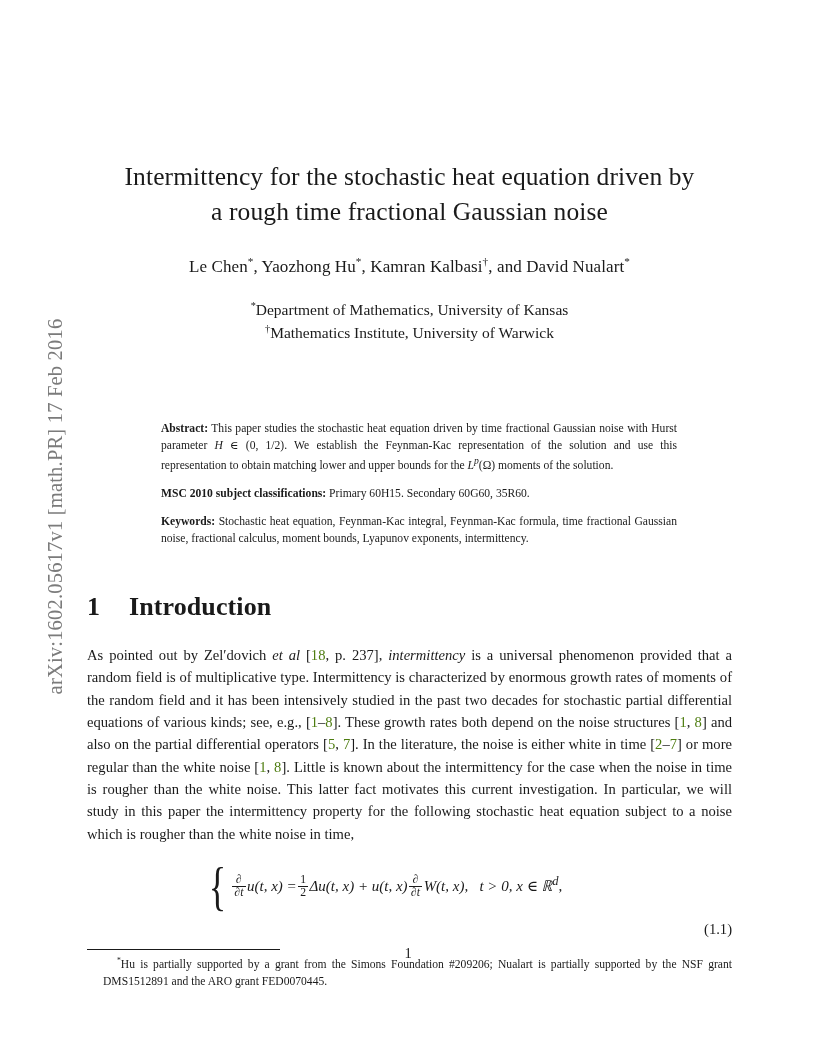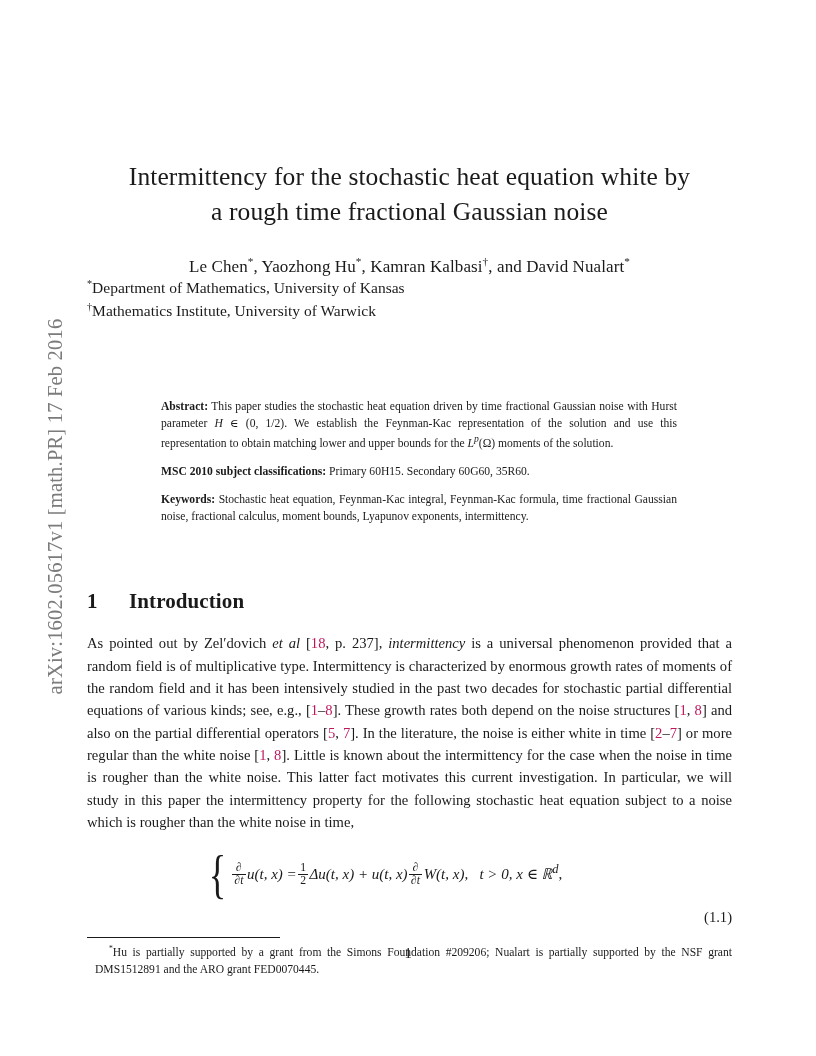--- a/index.html
+++ b/index.html
@@ -57,54 +57,56 @@
     font-size: 17px;
     letter-spacing: 0.1px;
   }
   sup.mark {
     font-size: 0.66em;
     vertical-align: super;
     line-height: 0;
   }
 
   .affiliations {
+    margin-top: 22px;
+    text-align: center;
     font-size: 15.5px;
     line-height: 1.45;
   }
 
   
   .abstract-block {
     margin-top: 76px;
     margin-left: 74px;
     margin-right: 55px;
     font-size: 11.6px;
     line-height: 1.47;
     text-align: justify;
   }
   .abstract-block p { margin: 0 0 11px 0; }
   .abstract-block p:last-child { margin-bottom: 0; }
   .lead { font-weight: bold; }
 
   
   .section-head {
-    margin-top: 64px;
-    font-size: 21px;
+    margin-top: 45px;
+    font-size: 26px;
     font-weight: bold;
     letter-spacing: 0.1px;
   }
   .section-num { display: inline-block; width: 42px; }
 
   
   .body-par {
     margin-top: 18px;
     font-size: 14.6px;
     line-height: 1.53;
     text-align: justify;
   }
-  .cite { color: #be185d; }
+  .cite { color: #4d7c0f; }
 
   
   .mathit { font-style: italic; }
   .frac {
     display: inline-block;
     vertical-align: middle;
     text-align: center;
     font-size: 0.78em;
     line-height: 1.06;
     margin: 0 1.5px;
@@ -151,42 +153,42 @@
     width: 193px;
     height: 1px;
     background: #1a1a1a;
   }
   .footnotes {
     margin-top: 7px;
     font-size: 11.6px;
     line-height: 1.45;
     text-align: justify;
   }
-  .footnotes p { margin: 0 0 2px 8px; text-indent: 14px; }
+  .footnotes p { margin: 0 0 2px 16px; text-indent: 14px; }
 
   .page-number {
     position: absolute;
     left: 0;
     right: 0;
     top: 945px;
     text-align: center;
     font-size: 14.5px;
   }
 </style>
 </head>
 <body>
 
 <div class="page">
 
   <div class="arxiv-stamp">arXiv:1602.05617v1  [math.PR]  17 Feb 2016</div>
 
   <div class="content">
 
     <h1 class="title">
-      <span>Intermittency for the stochastic heat equation white by</span><br>
+      <span>Intermittency for the stochastic heat equation driven by</span><br>
       <span>a rough time fractional Gaussian noise</span>
     </h1>
 
     <div class="authors"><span>Le Chen</span><sup class="mark">*</sup><span>, </span><span>Yaozhong Hu</span><sup class="mark">*</sup><span>, </span><span>Kamran Kalbasi</span><sup class="mark">†</sup><span>, and </span><span>David Nualart</span><sup class="mark">*</sup></div>
 
     <div class="affiliations">
       <div><sup class="mark">*</sup><span>Department of Mathematics, University of Kansas</span></div>
       <div><sup class="mark">†</sup><span>Mathematics Institute, University of Warwick</span></div>
     </div>
 

